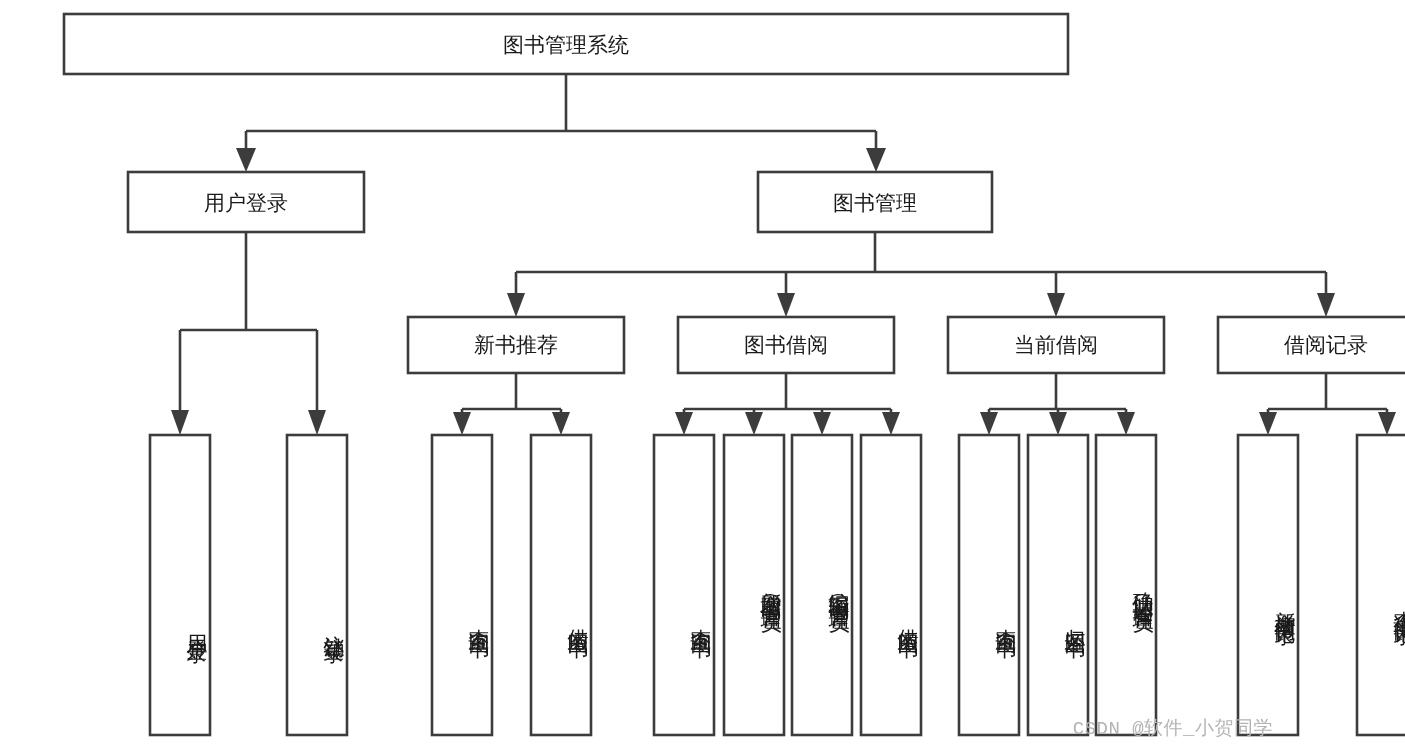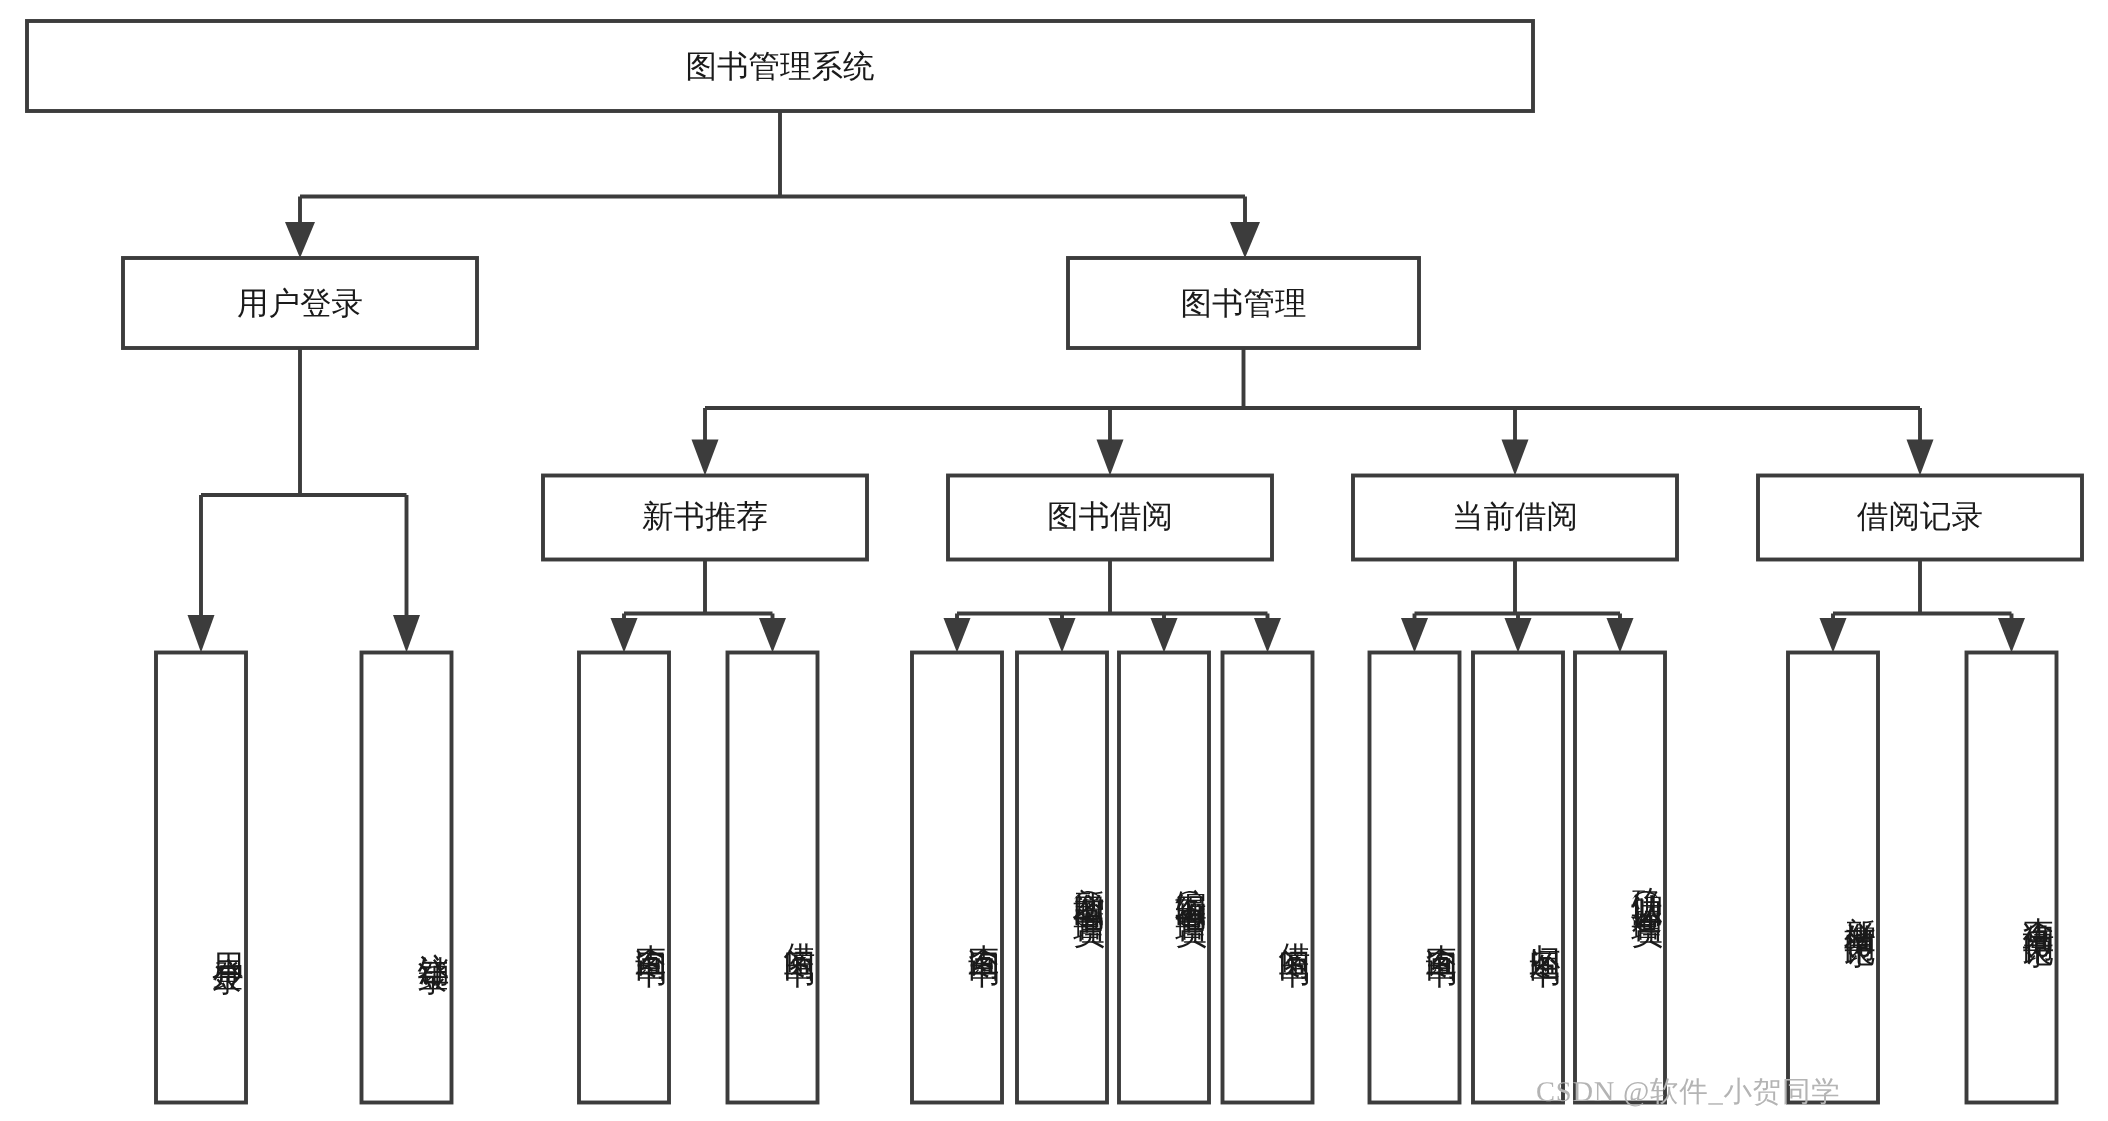--- a/index.html
+++ b/index.html
@@ -11,20 +11,21 @@
     width: 1405px;
     height: 747px;
     font-family: "Liberation Sans", "DejaVu Sans", sans-serif;
     overflow: hidden;
     position: relative;
   }
   #diagram-root {
     position: relative;
     width: 1235px;
     height: 747px;
+    margin-left: 46px;
   }
   svg#tree-svg {
     position: absolute;
     top: 0;
     left: 0;
     width: 1405px;
     height: 747px;
   }
   .node-box {
     fill: #ffffff;
@@ -60,21 +61,21 @@
     white-space: nowrap;
     display: flex;
     align-items: flex-start;
     justify-content: center;
     pointer-events: none;
   }
   .watermark {
     position: absolute;
     right: 8px;
     bottom: 6px;
-    font-family: Liberation Serif, serif;
+    font-family: Liberation Mono, monospace;
     font-size: 19px;
     color: #b4b4b4;
     letter-spacing: 0.5px;
     white-space: nowrap;
   }
 </style>
 </head>
 <body>
 
 <div id="diagram-root">

